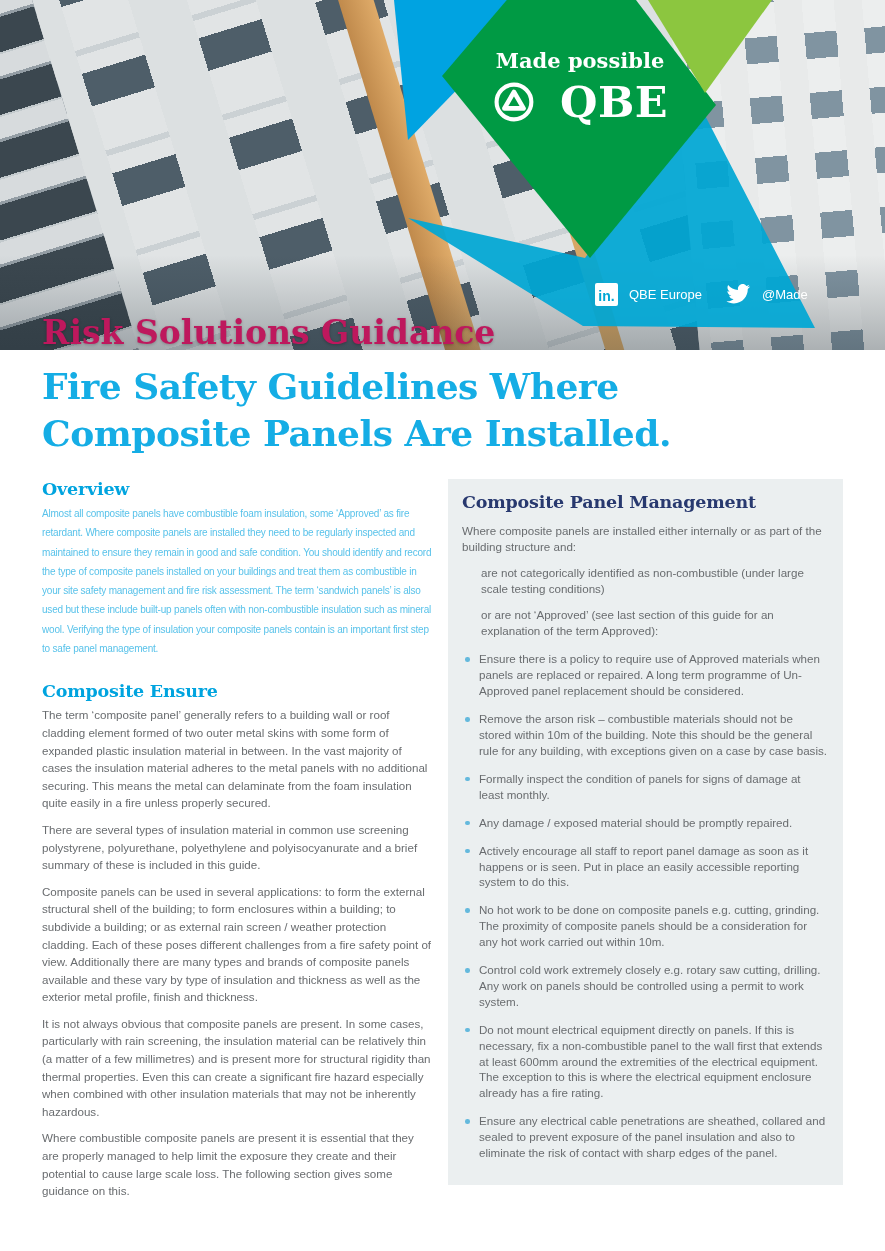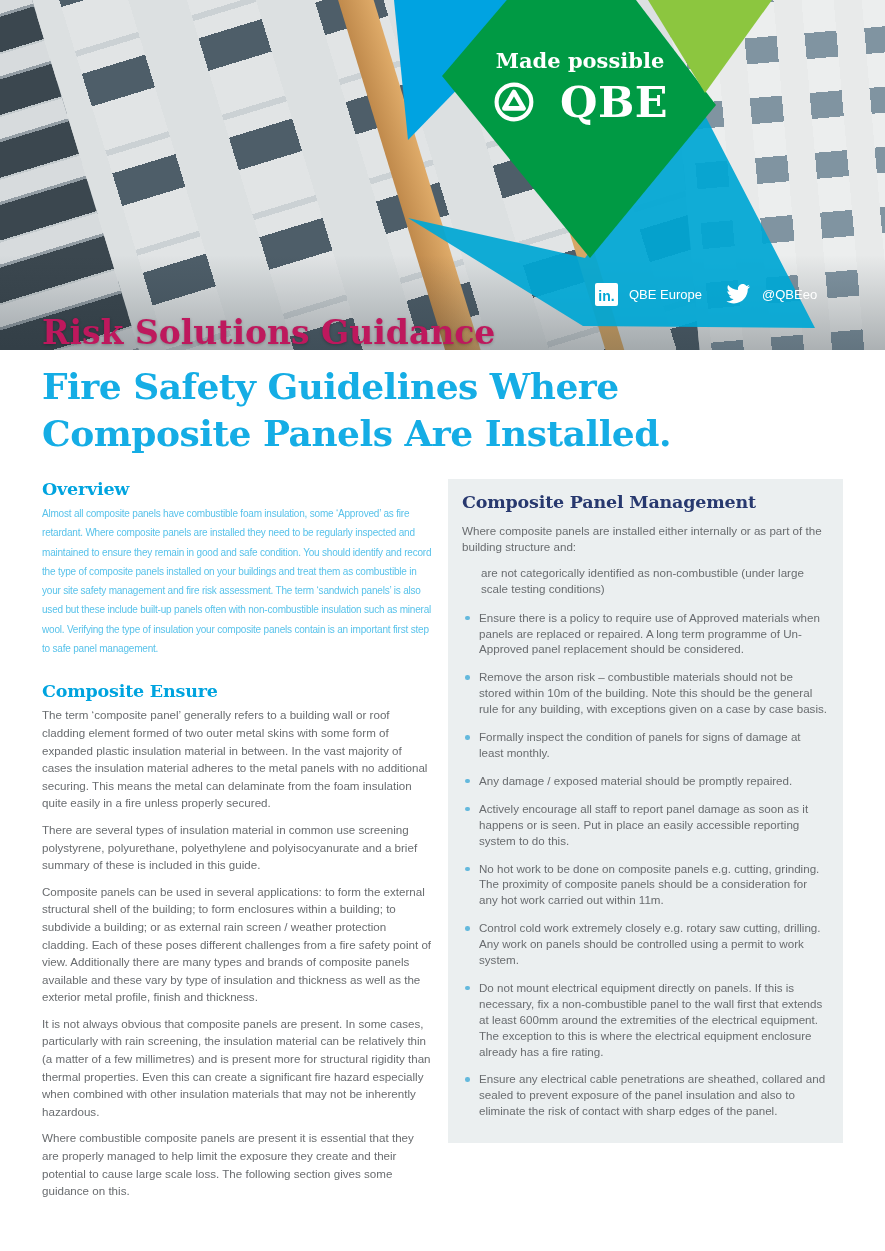--- a/index.html
+++ b/index.html
@@ -98,21 +98,21 @@
         <span class="qbe-text slab">QBE</span>
       </div>
     </div>
 
     <div class="social">
       <span class="li-icon">in.</span>
       <span class="lbl">QBE Europe</span>
       <svg class="tw" width="26" height="21" viewBox="0 0 24 20">
         <path fill="#ffffff" d="M23.4 2.4c-.8.4-1.7.6-2.6.8.9-.6 1.6-1.5 2-2.5-.9.5-1.9.9-2.9 1.1C19 .7 17.8.1 16.5.1c-2.5 0-4.6 2.1-4.6 4.6 0 .4 0 .7.1 1.1C8.2 5.6 4.8 3.8 2.6 1c-.4.7-.6 1.5-.6 2.3 0 1.6.8 3 2 3.8-.7 0-1.5-.2-2.1-.5v.1c0 2.2 1.6 4.1 3.7 4.5-.4.1-.8.2-1.2.2-.3 0-.6 0-.9-.1.6 1.8 2.3 3.2 4.3 3.2-1.6 1.2-3.6 2-5.7 2H1c2 1.3 4.5 2 7.1 2 8.5 0 13.2-7.1 13.2-13.2v-.6c.9-.7 1.7-1.5 2.3-2.4z"></path>
       </svg>
-      <span class="lbl">@QBEeo</span>
+      <span class="lbl">@Made</span>
     </div>
 
     <div class="kicker slab">Risk Solutions Guidance</div>
   </header>
 
   <div style="height:350px;"></div>
 
   <h1 class="slab">
     <span>Fire Safety Guidelines Where</span><br>
     <span>Composite Panels Are Installed.</span>
@@ -129,27 +129,28 @@
       <p class="body">There are several types of insulation material in common use screening polystyrene, polyurethane, polyethylene and polyisocyanurate and a brief summary of these is included in this guide.</p>
       <p class="body">Composite panels can be used in several applications: to form the external structural shell of the building; to form enclosures within a building; to subdivide a building; or as external rain screen / weather protection cladding. Each of these poses different challenges from a fire safety point of view. Additionally there are many types and brands of composite panels available and these vary by type of insulation and thickness as well as the exterior metal profile, finish and thickness.</p>
       <p class="body">It is not always obvious that composite panels are present. In some cases, particularly with rain screening, the insulation material can be relatively thin (a matter of a few millimetres) and is present more for structural rigidity than thermal properties. Even this can create a significant fire hazard especially when combined with other insulation materials that may not be inherently hazardous.</p>
       <p class="body">Where combustible composite panels are present it is essential that they are properly managed to help limit the exposure they create and their potential to cause large scale loss. The following section gives some guidance on this.</p>
     </div>
 
     <aside class="box">
       <h2 class="slab">Composite Panel Management</h2>
       <p>Where composite panels are installed either internally or as part of the building structure and:</p>
       <p class="indent">are not categorically identified as non-combustible (under large scale testing conditions)</p>
+      <p class="indent">or are not ‘Approved’ (see last section of this guide for an explanation of the term Approved):</p>
       <ul>
         <li>Ensure there is a policy to require use of Approved materials when panels are replaced or repaired. A long term programme of Un-Approved panel replacement should be considered.</li>
         <li>Remove the arson risk – combustible materials should not be stored within 10m of the building. Note this should be the general rule for any building, with exceptions given on a case by case basis.</li>
         <li>Formally inspect the condition of panels for signs of damage at least monthly.</li>
         <li>Any damage / exposed material should be promptly repaired.</li>
         <li>Actively encourage all staff to report panel damage as soon as it happens or is seen. Put in place an easily accessible reporting system to do this.</li>
-        <li>No hot work to be done on composite panels e.g. cutting, grinding. The proximity of composite panels should be a consideration for any hot work carried out within 11m.</li>
+        <li>No hot work to be done on composite panels e.g. cutting, grinding. The proximity of composite panels should be a consideration for any hot work carried out within 10m.</li>
         <li>Control cold work extremely closely e.g. rotary saw cutting, drilling. Any work on panels should be controlled using a permit to work system.</li>
         <li>Do not mount electrical equipment directly on panels. If this is necessary, fix a non-combustible panel to the wall first that extends at least 600mm around the extremities of the electrical equipment. The exception to this is where the electrical equipment enclosure already has a fire rating.</li>
         <li>Ensure any electrical cable penetrations are sheathed, collared and sealed to prevent exposure of the panel insulation and also to eliminate the risk of contact with sharp edges of the panel.</li>
       </ul>
     </aside>
 
   </div>
 </div>
 
 </body></html>

